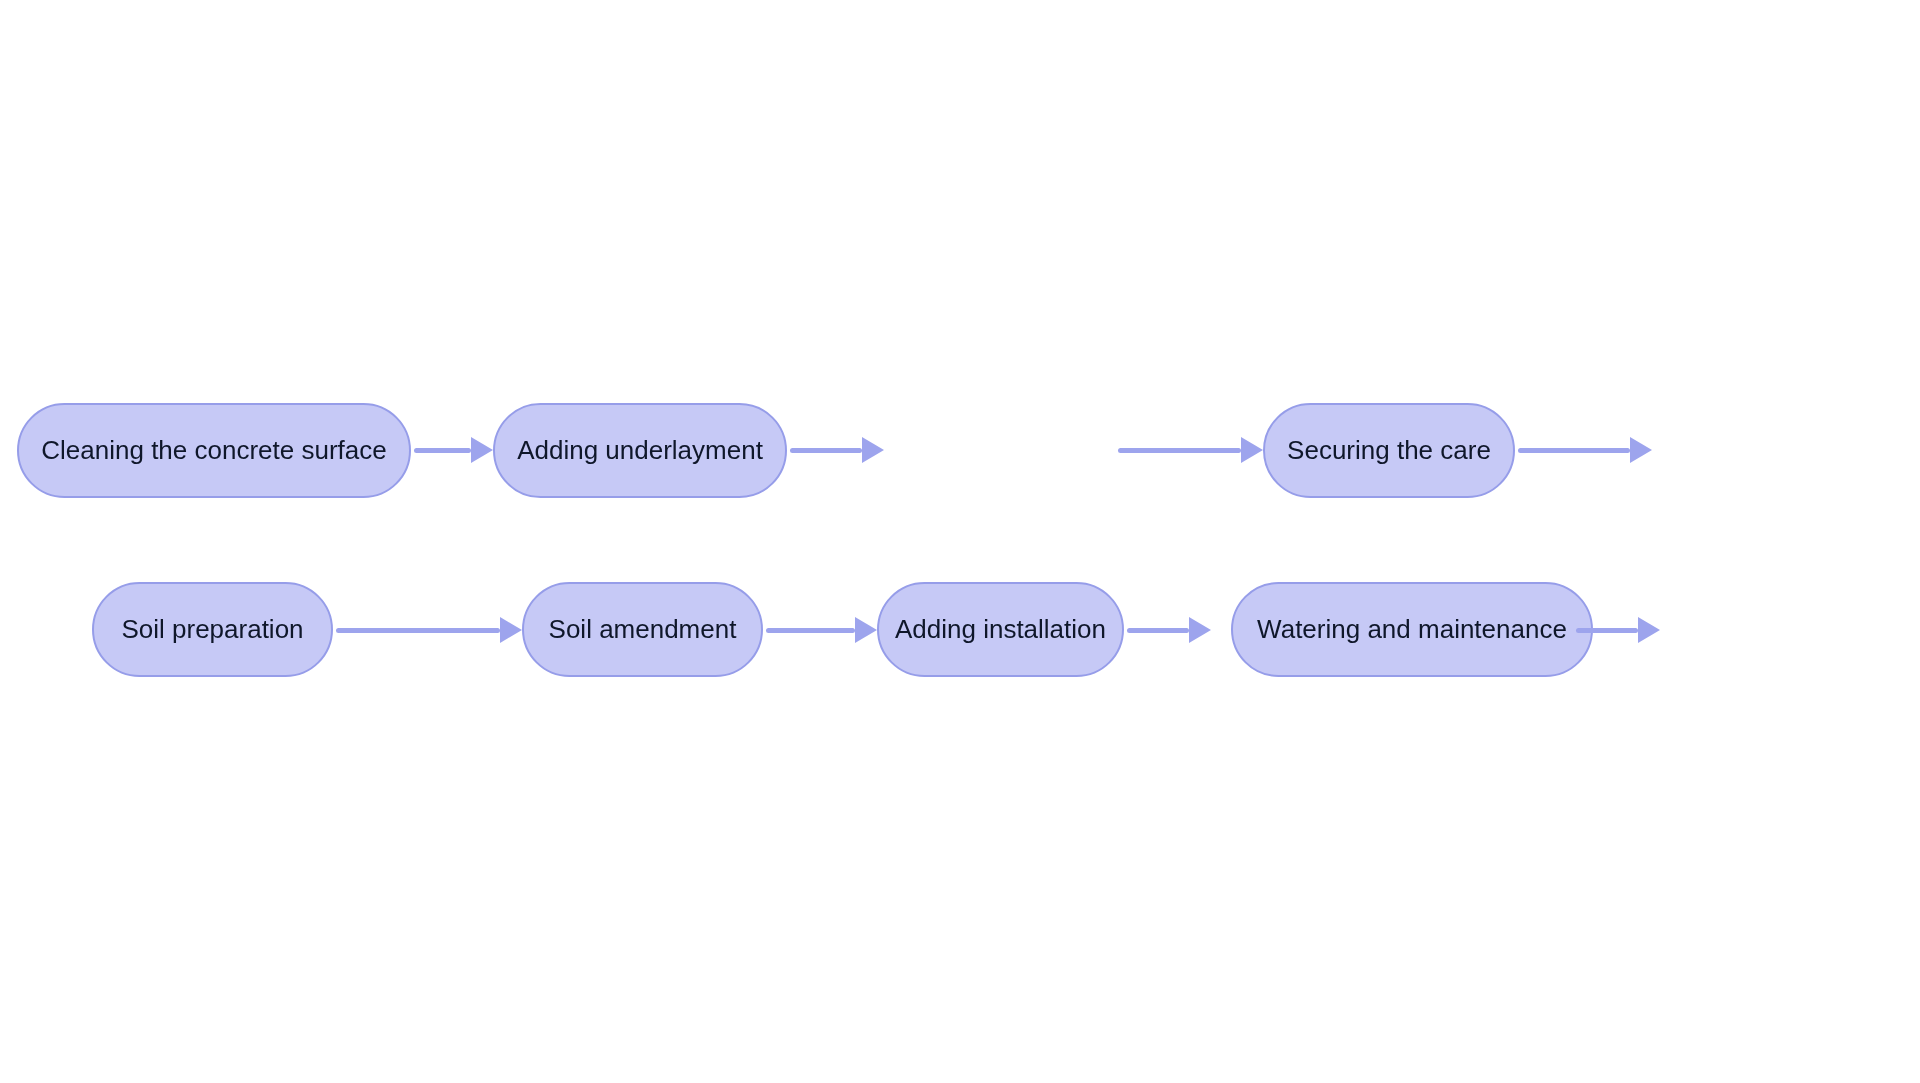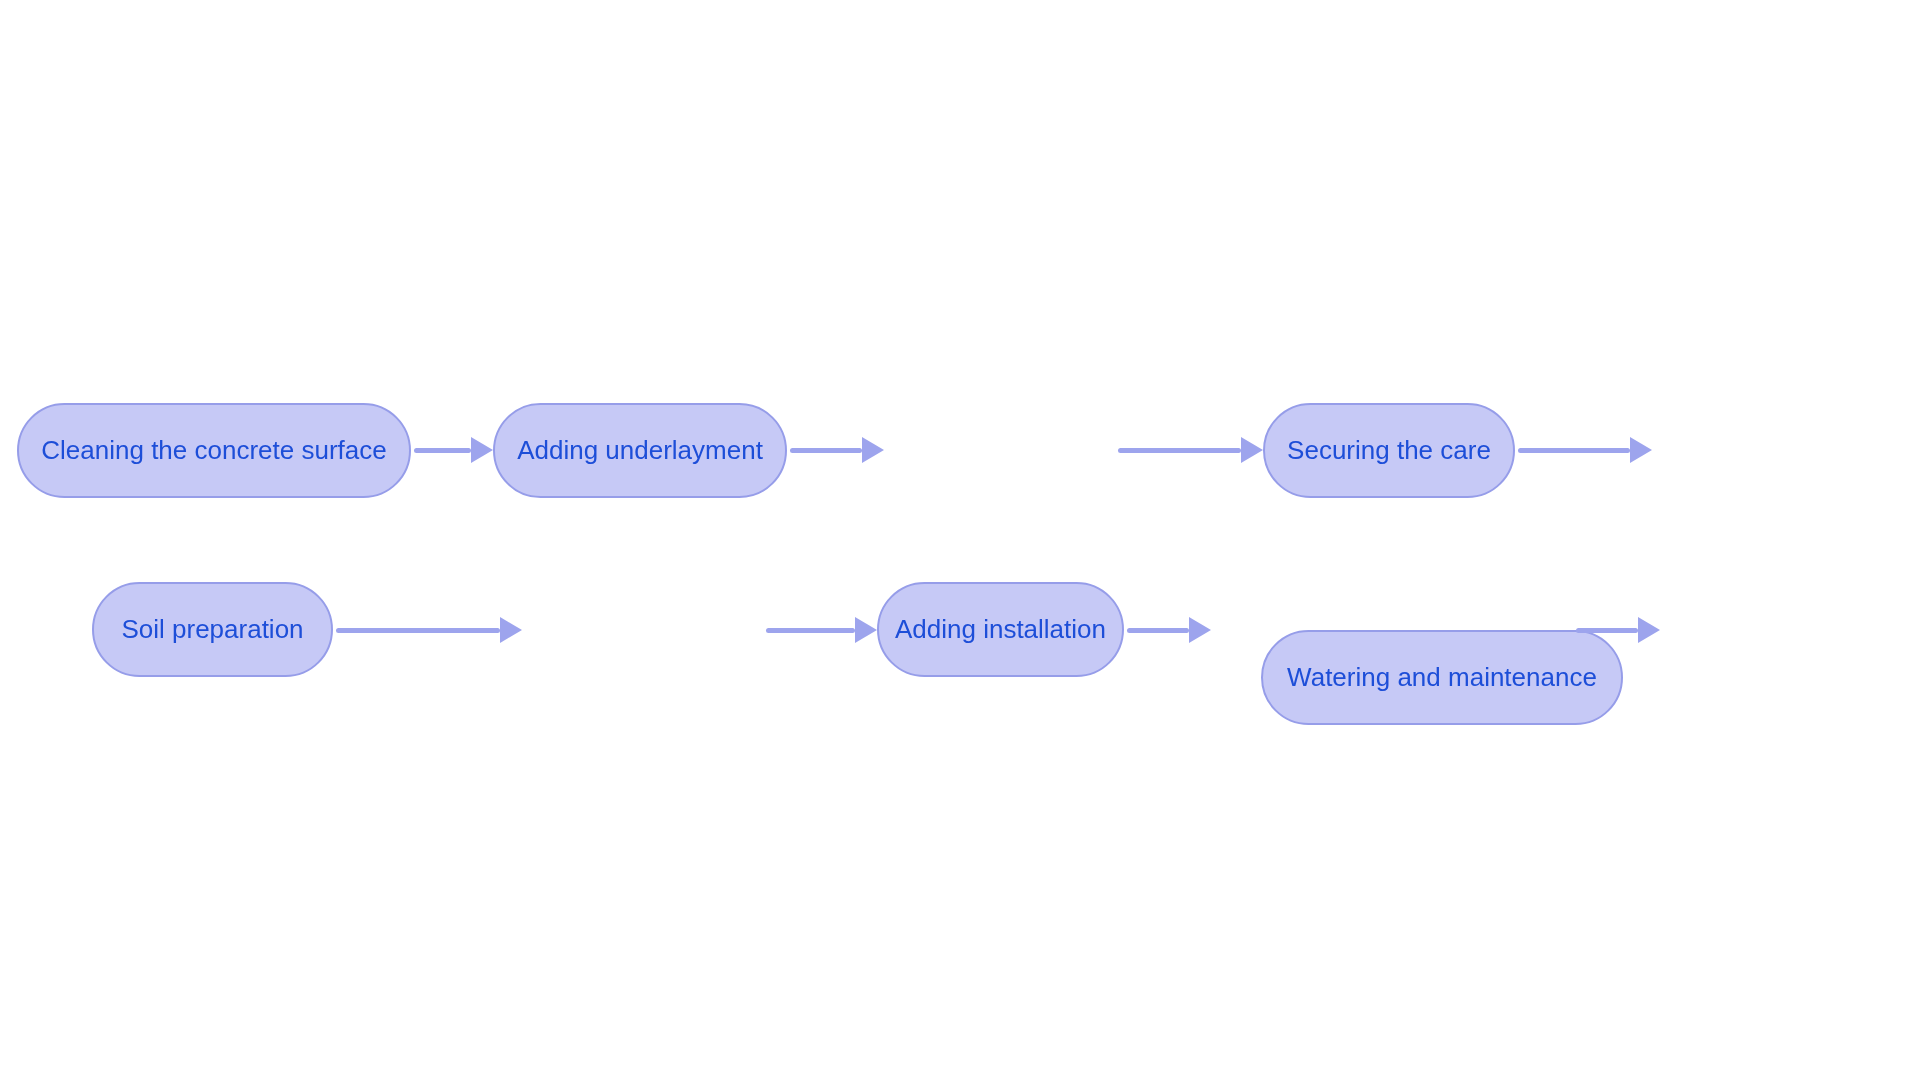--- a/index.html
+++ b/index.html
@@ -18,21 +18,21 @@
   .node {
     position: absolute;
     height: 95px;
     box-sizing: border-box;
     background: #c6c9f6;
     border: 2px solid #969de9;
     border-radius: 48px;
     display: flex;
     align-items: center;
     justify-content: center;
-    color: #1d4ed8;
+    color: #0f172a;
     font-size: 26px;
     white-space: nowrap;
   }
   .arrow {
     position: absolute;
     height: 26px;
     display: flex;
     align-items: center;
   }
   .arrow .line {
@@ -53,21 +53,21 @@
   .n-r1-1 { left: 17px;   top: 403px; width: 394px; }
   .n-r1-2 { left: 493px;  top: 403px; width: 294px; }
   .n-r1-3 { left: 884px;  top: 403px; width: 232px; }
   .n-r1-4 { left: 1263px; top: 403px; width: 252px; }
   .n-r1-5 { left: 1652px; top: 403px; width: 255px; }
 
   
   .n-r2-1 { left: 92px;   top: 582px; width: 241px; }
   .n-r2-2 { left: 522px;  top: 582px; width: 241px; }
   .n-r2-3 { left: 877px;  top: 582px; width: 247px; }
-  .n-r2-4 { left: 1261px; top: 582px; width: 362px; margin-top: 48px; }
+  .n-r2-4 { left: 1231px; top: 582px; width: 362px; }
   .n-r2-5 { left: 1660px; top: 582px; width: 237px; }
 
   
   .a-r1-1 { left: 414px;  top: 437px; width: 79px;  }
   .a-r1-2 { left: 790px;  top: 437px; width: 94px;  }
   .a-r1-3 { left: 1118px; top: 437px; width: 145px; }
   .a-r1-4 { left: 1518px; top: 437px; width: 134px; }
 
   
   .a-r2-1 { left: 336px;  top: 617px; width: 186px; }
@@ -95,20 +95,21 @@
   <div class="arrow a-r1-3">
       <div class="line"></div>
       <div class="head"></div>
     </div>
   <div class="arrow a-r1-4">
       <div class="line"></div>
       <div class="head"></div>
     </div>
 
   <div class="node n-r2-1">Soil preparation</div>
+  <div class="node n-r2-2">Soil amendment</div>
   <div class="node n-r2-3">Adding installation</div>
   <div class="node n-r2-4">Watering and maintenance</div>
 
   <div class="arrow a-r2-1">
       <div class="line"></div>
       <div class="head"></div>
     </div>
   <div class="arrow a-r2-2">
       <div class="line"></div>
       <div class="head"></div>

